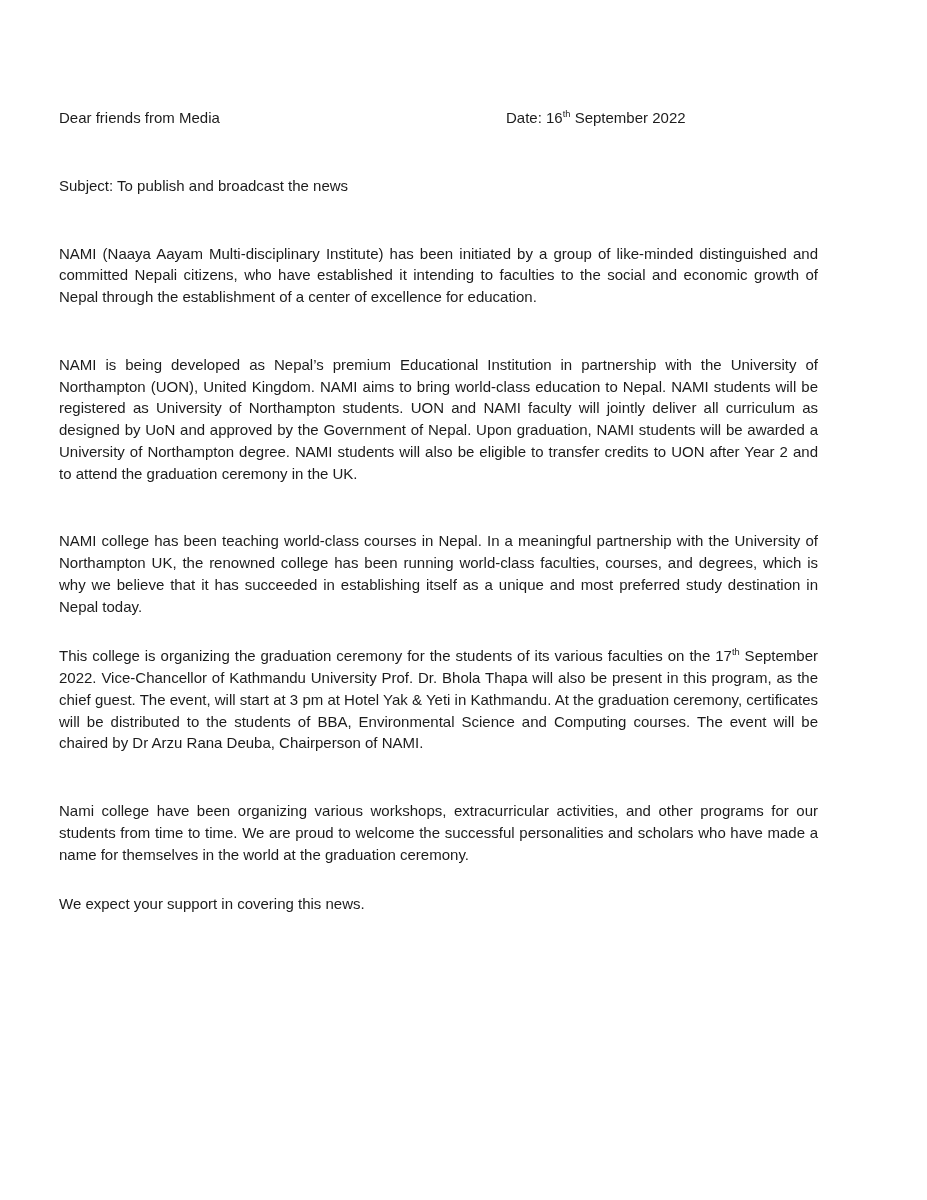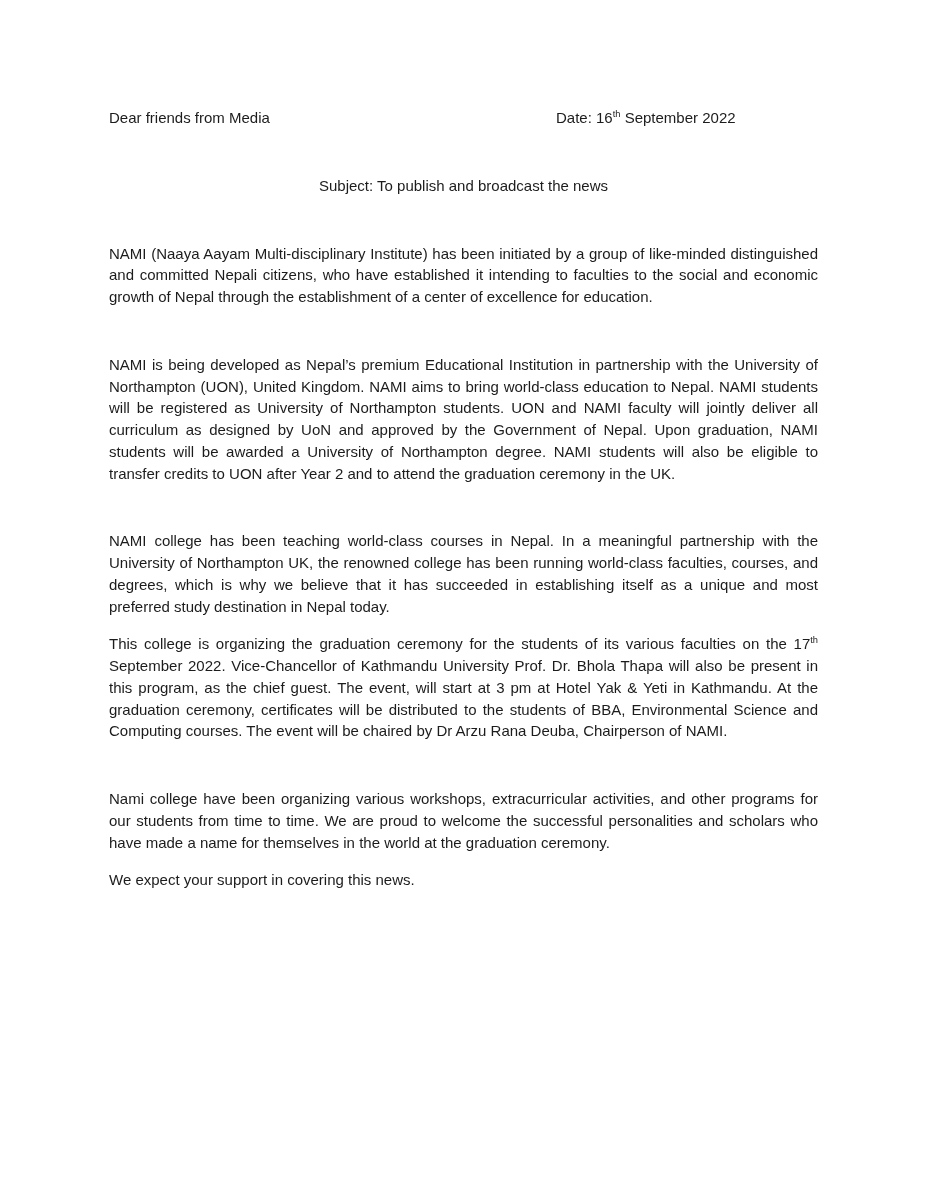--- a/index.html
+++ b/index.html
@@ -13,48 +13,47 @@
     height: 1200px;
     background: #ffffff;
     font-family: "Liberation Sans", "DejaVu Sans", sans-serif;
     font-size: 15px;
     line-height: 1.45;
     color: #1c1c1c;
     overflow: hidden;
     box-sizing: border-box;
   }
   .content {
-    padding: 107px 109px 0 109px;
+    padding: 107px 109px 0 59px;
   }
   .header-line {
     white-space: nowrap;
   }
   .salutation {
     display: inline-block;
     width: 447px;
     vertical-align: top;
   }
   .date {
     display: inline-block;
     vertical-align: top;
   }
   sup.ordinal {
     font-size: 0.62em;
     line-height: 0;
     vertical-align: super;
   }
   p {
     margin: 0;
-    text-align: center;
   }
   .para {
     text-align: justify;
   }
   .mt-blank { margin-top: 46px; }   
-  .mt-para  { margin-top: 16px; }   
+  .mt-para  { margin-top: 28px; }   
   .mt-sign  { margin-top: 46px; }   
 </style>
 </head>
 <body>
 
 <div class="page">
   <div class="content">
 
     <div class="header-line">
       <span class="salutation">Dear friends from Media</span><span class="date"><span>Date: 16</span><sup class="ordinal">th</sup><span> September 2022</span></span>

